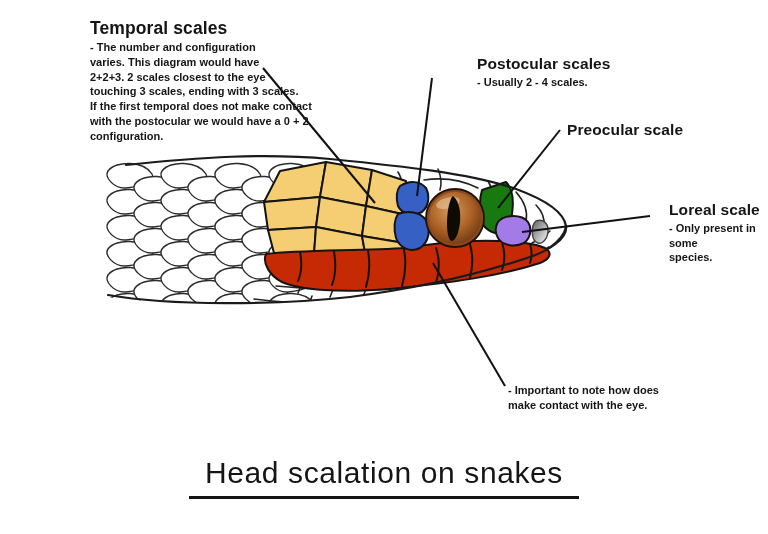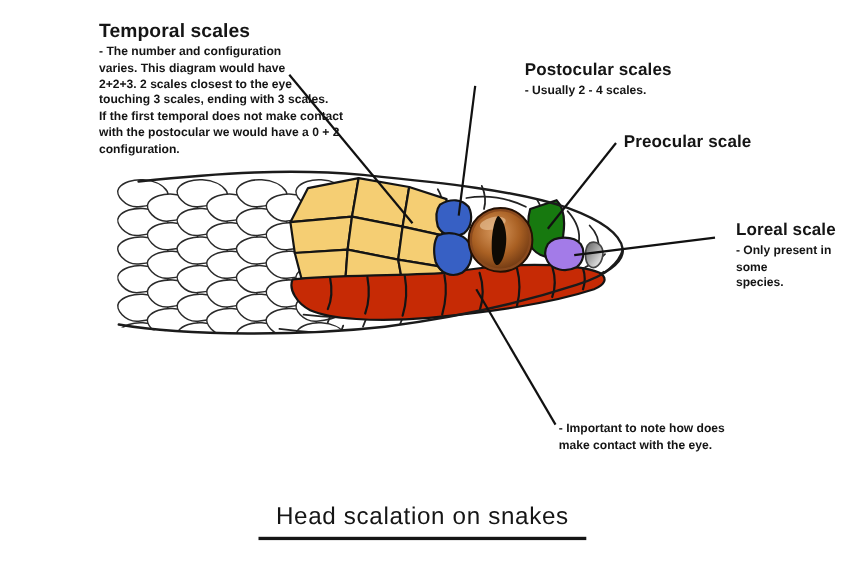--- a/index.html
+++ b/index.html
@@ -4,21 +4,21 @@
 <style>
   html,body{margin:0;padding:0;background:#fff;}
   .stage{position:relative;width:768px;height:534px;background:#fff;overflow:hidden;
          font-family:"Liberation Sans",sans-serif;color:#151515;}
   .stage svg{position:absolute;left:0;top:0;}
   .label{position:absolute;}
   .label-heading{font-weight:700;font-size:15.5px;line-height:1.15;letter-spacing:.1px;}
   .label-heading.big{font-size:17.5px;}
   .label-desc{font-weight:700;font-size:11px;line-height:1.34;white-space:pre-line;margin-top:2px;}
   .title-wrap{position:absolute;left:0;right:0;top:456px;text-align:center;}
-  .main-title{display:inline-block;font-size:22px;font-weight:400;letter-spacing:.6px;
+  .main-title{display:inline-block;font-size:30px;font-weight:400;letter-spacing:.6px;
               padding:0 16px 6px 16px;border-bottom:3px solid #151515;}
   [data-name="neck-body-scales"] path{fill:#fff;stroke:#2b2b2b;stroke-width:1.4;}
   .plate-line{fill:none;stroke:#232323;stroke-width:1.6;stroke-linecap:round;}
   .jaw-line{fill:none;stroke:#232323;stroke-width:1.6;stroke-linecap:round;}
   .leader{stroke:#111;stroke-width:2;}
   .cell{stroke:#141414;stroke-width:2;stroke-linejoin:round;}
   .divider{fill:none;stroke:#141414;stroke-width:2;stroke-linecap:round;}
 </style>
 </head>
 <body>

